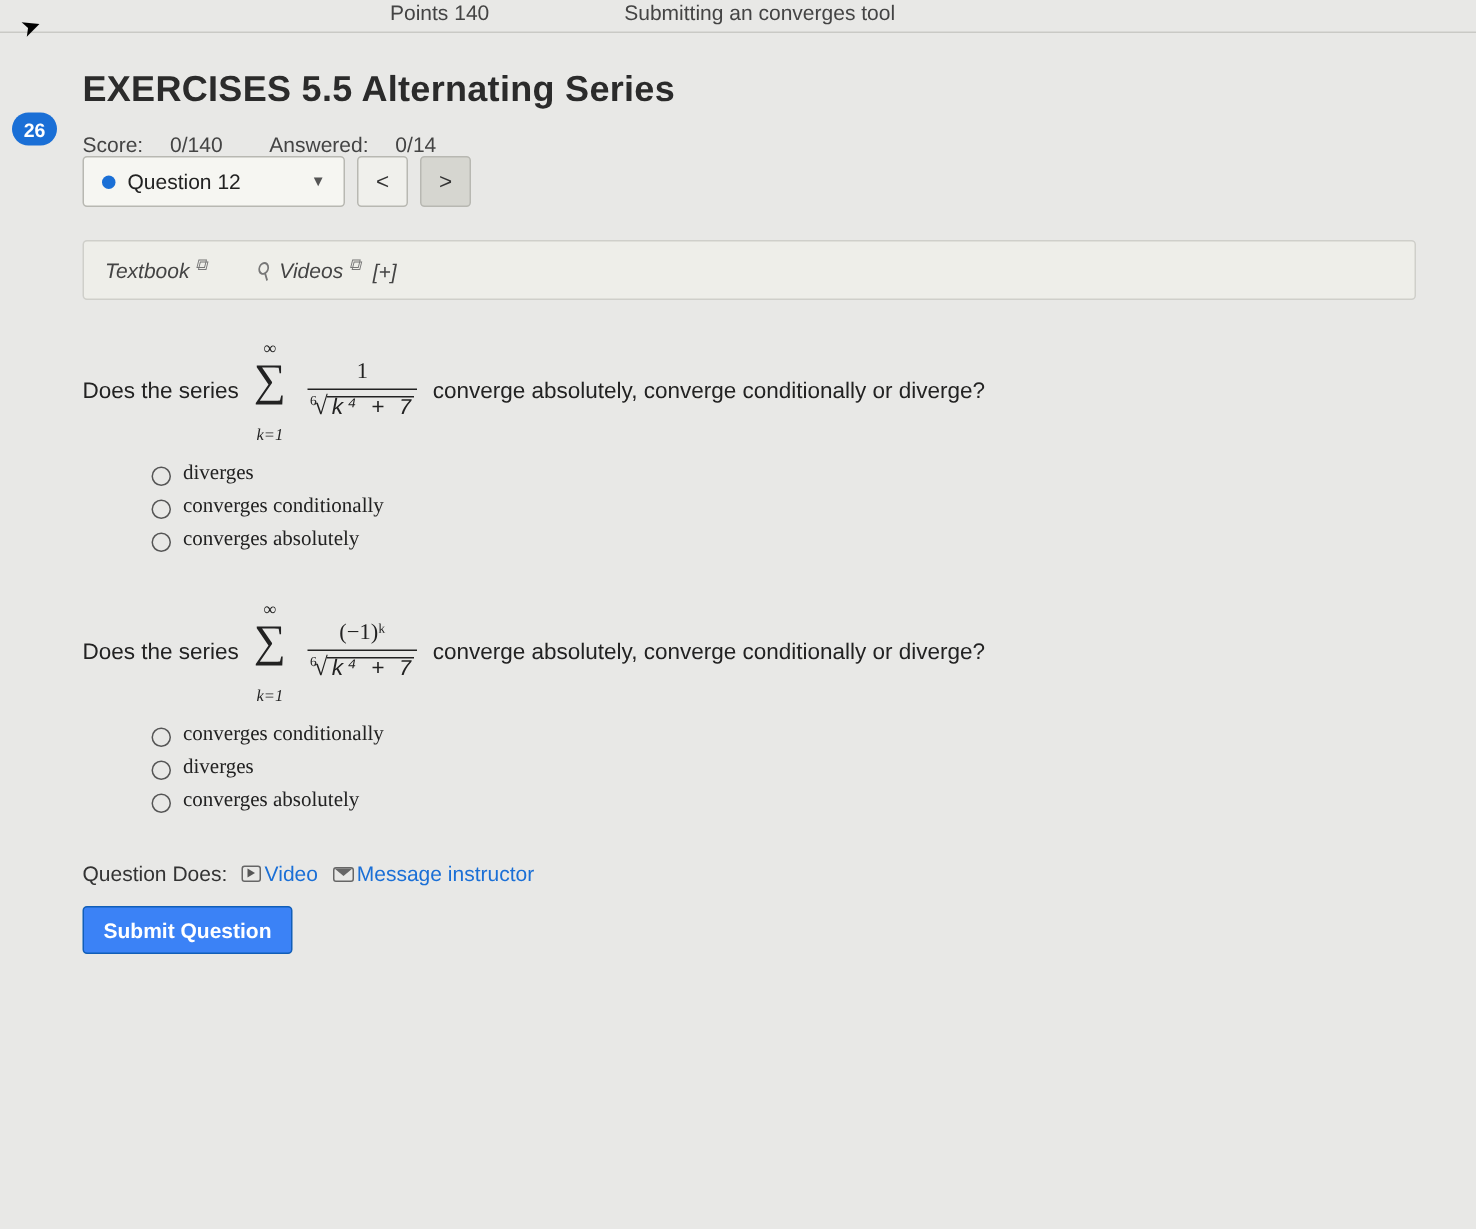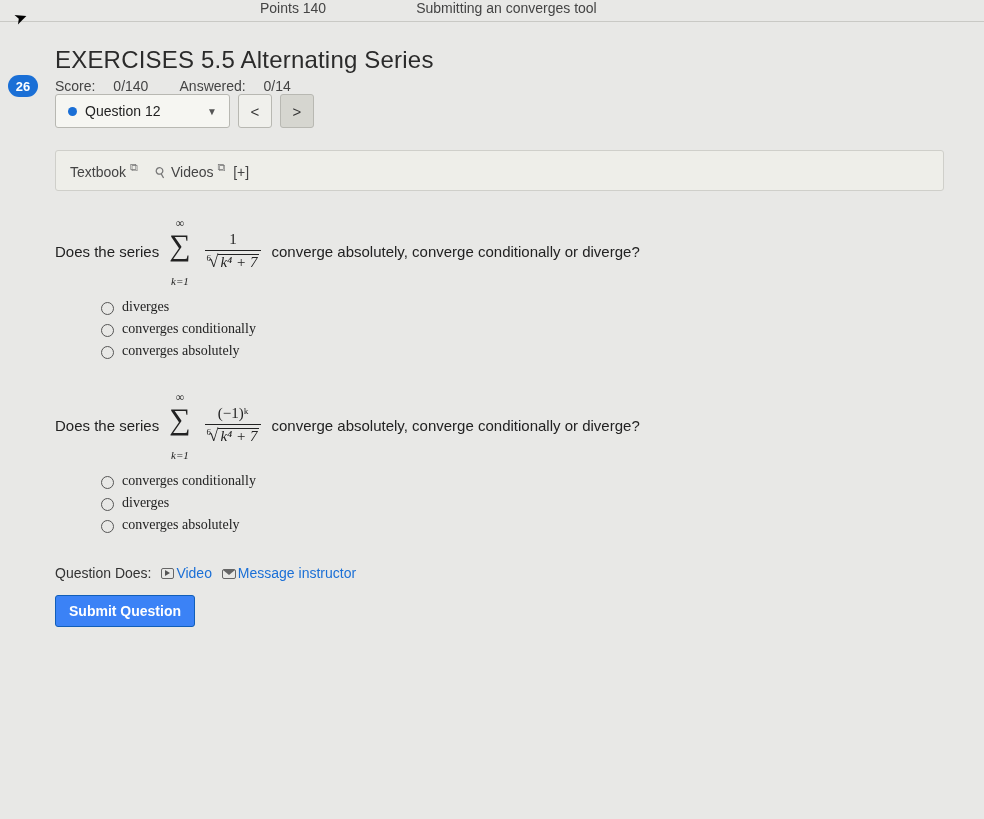--- a/index.html
+++ b/index.html
@@ -36,23 +36,23 @@
     font-weight: 600;
     display: flex;
     align-items: center;
     justify-content: center;
   }
   .content {
     padding: 24px 40px 0 55px;
   }
   .title {
     font-size: 24px;
-    font-weight: 400;
+    font-weight: 700;
     color: #2b2b2b;
-    margin: 0 0 4px 0;
+    margin: 0 0 14px 0;
     letter-spacing: .2px;
   }
   .score-line {
     font-size: 14px;
     color: #444;
   }
   .score-line span { margin-right: 14px; }
   .qbar {
     display: flex;
     gap: 8px;
@@ -96,22 +96,23 @@
     background: #d6d6d0;
   }
   .resource-bar {
     border: 1px solid #cfcfca;
     background: #eeeee9;
     border-radius: 3px;
     padding: 10px 14px;
     font-size: 14px;
     display: flex;
     align-items: center;
-    gap: 17px;
+    gap: 32px;
     margin-bottom: 26px;
+    font-style: italic;
   }
   .resource-bar .link { color: #444; cursor: pointer; }
   .extlink {
     display: inline-block;
     font-size: 11px;
     vertical-align: super;
     color: #777;
   }
   .attach-icon {
     display: inline-block;
@@ -164,20 +165,21 @@
     font-size: 9px;
     position: relative;
     top: -6px;
     margin-right: -2px;
   }
   .root .rad { font-size: 17px; }
   .root .body {
     border-top: 1px solid #222;
     padding: 0 2px;
     font-style: italic;
+    font-family: Liberation Mono, monospace;
   }
   .options { margin-left: 46px; }
   .opt {
     display: flex;
     align-items: flex-end;
     gap: 8px;
     font-size: 14px;
     color: #222;
     margin: 6px 0;
     cursor: pointer;

